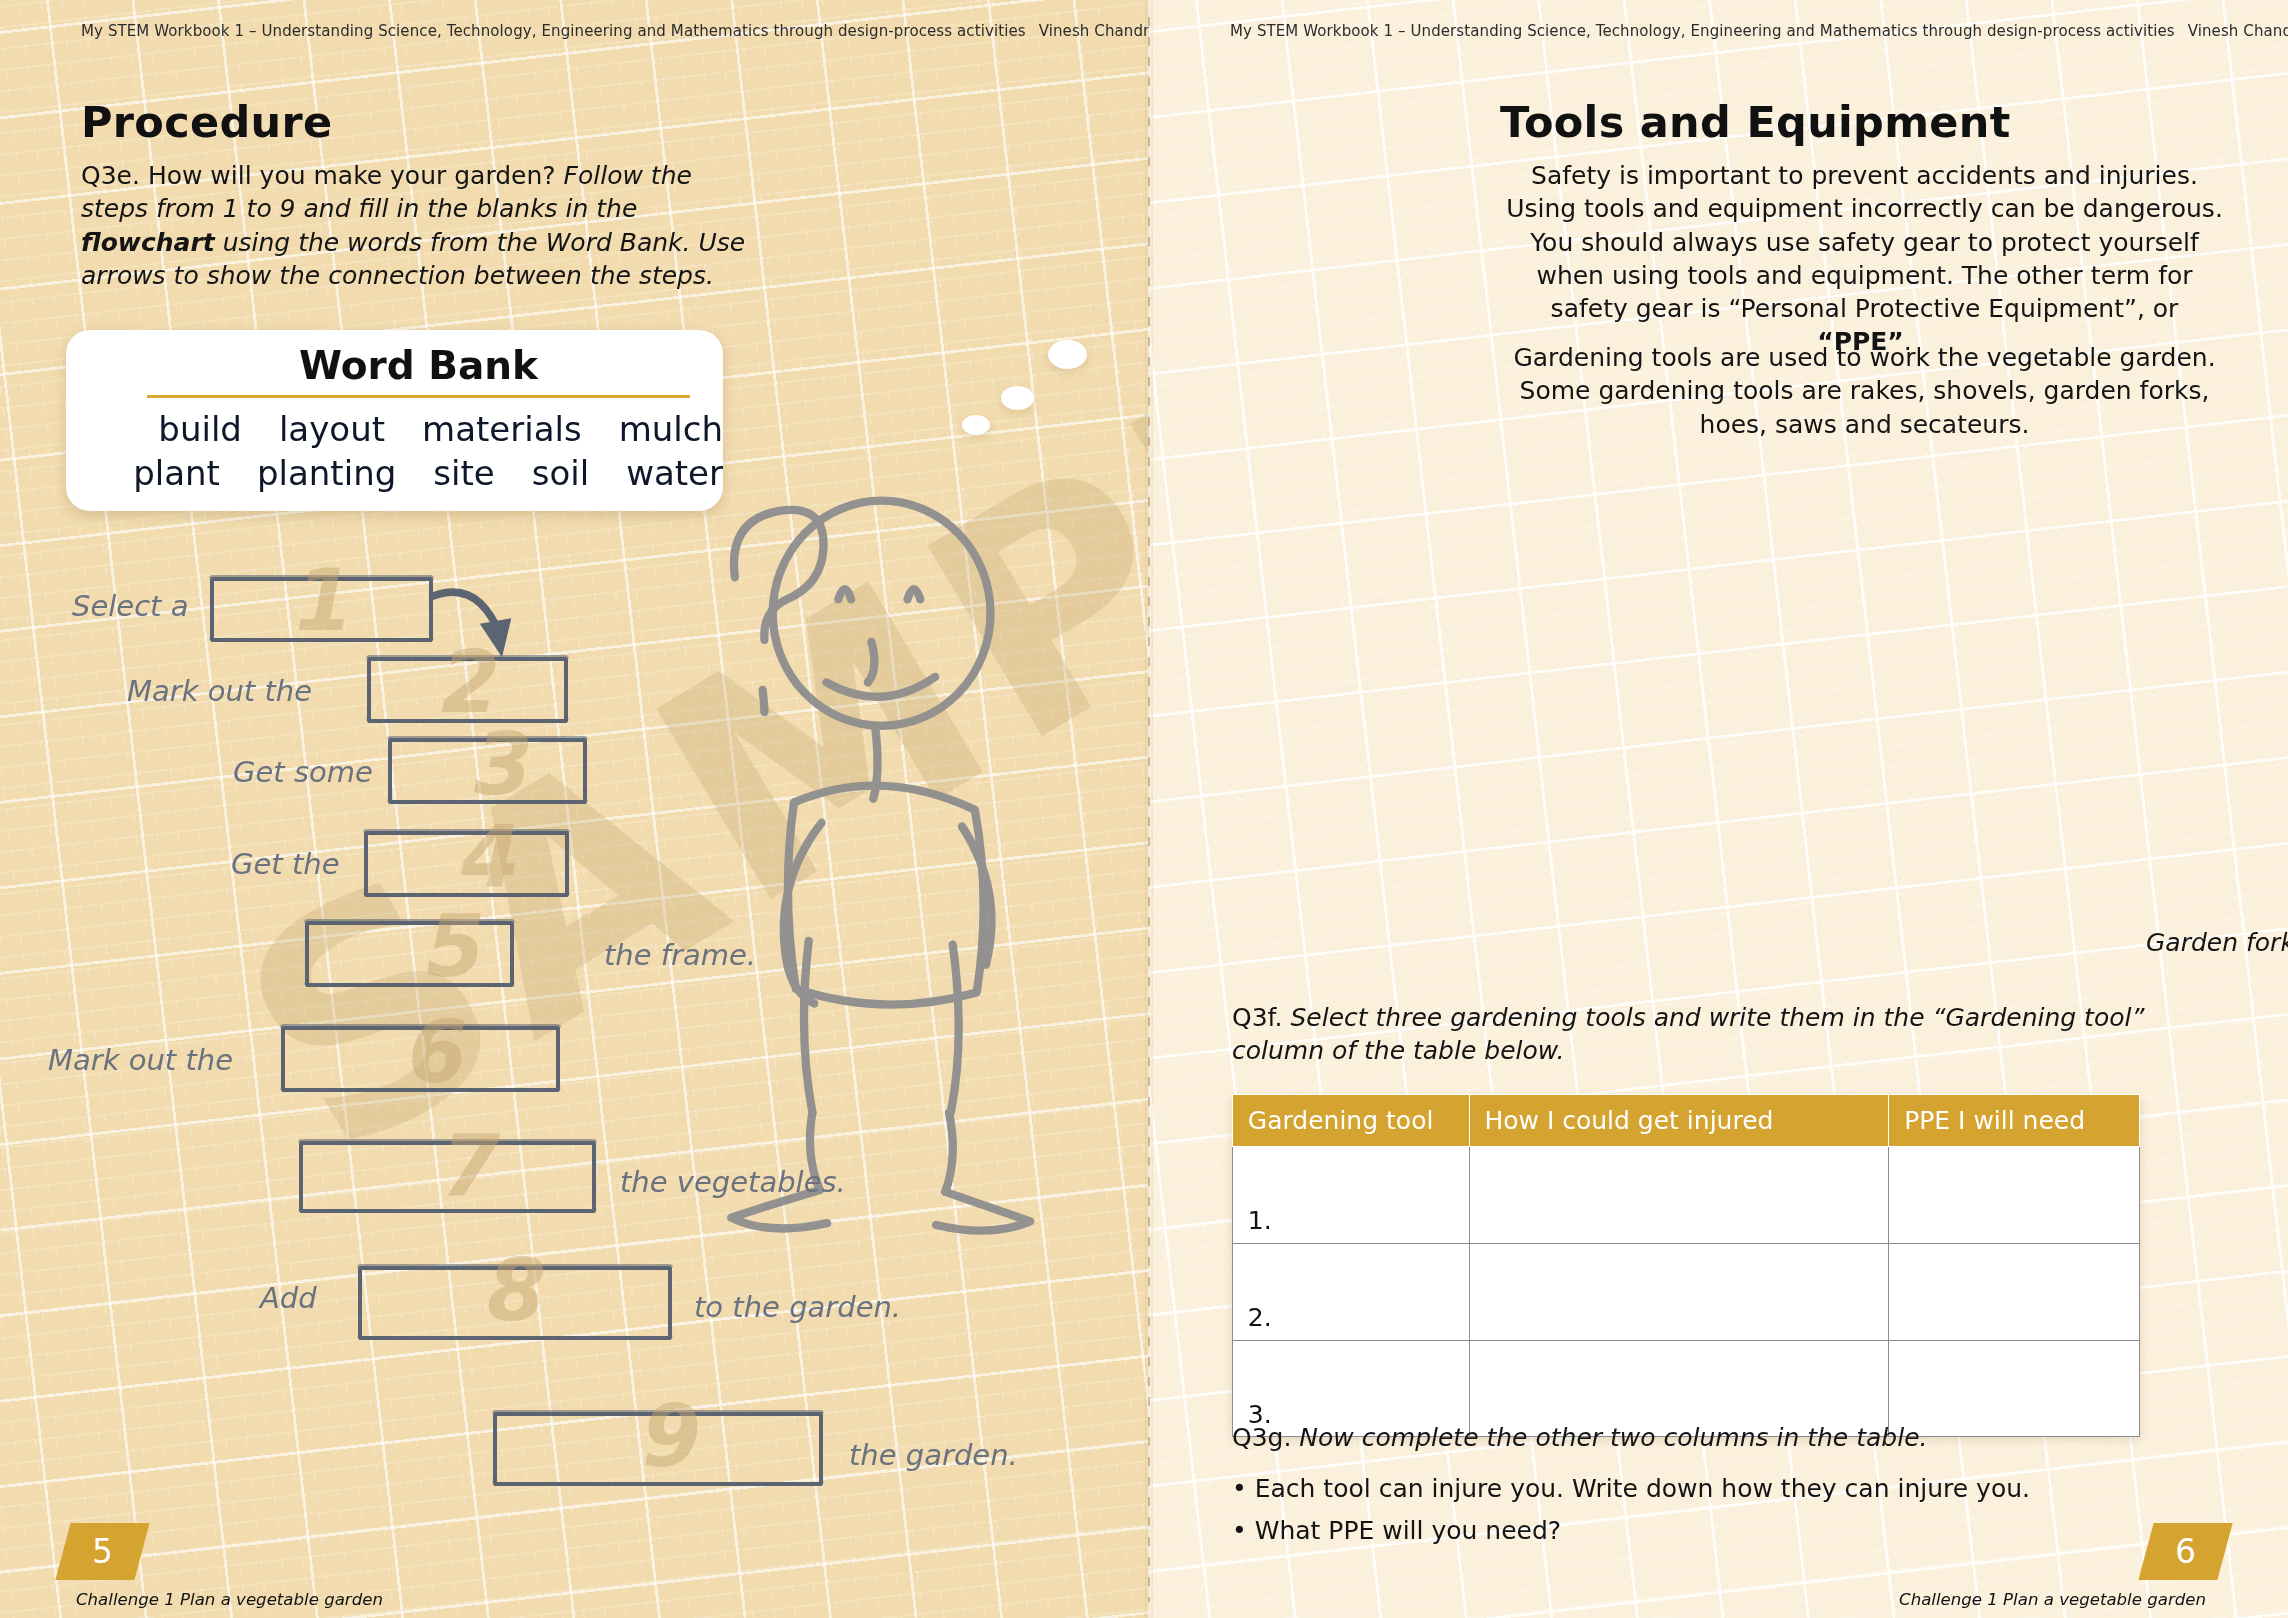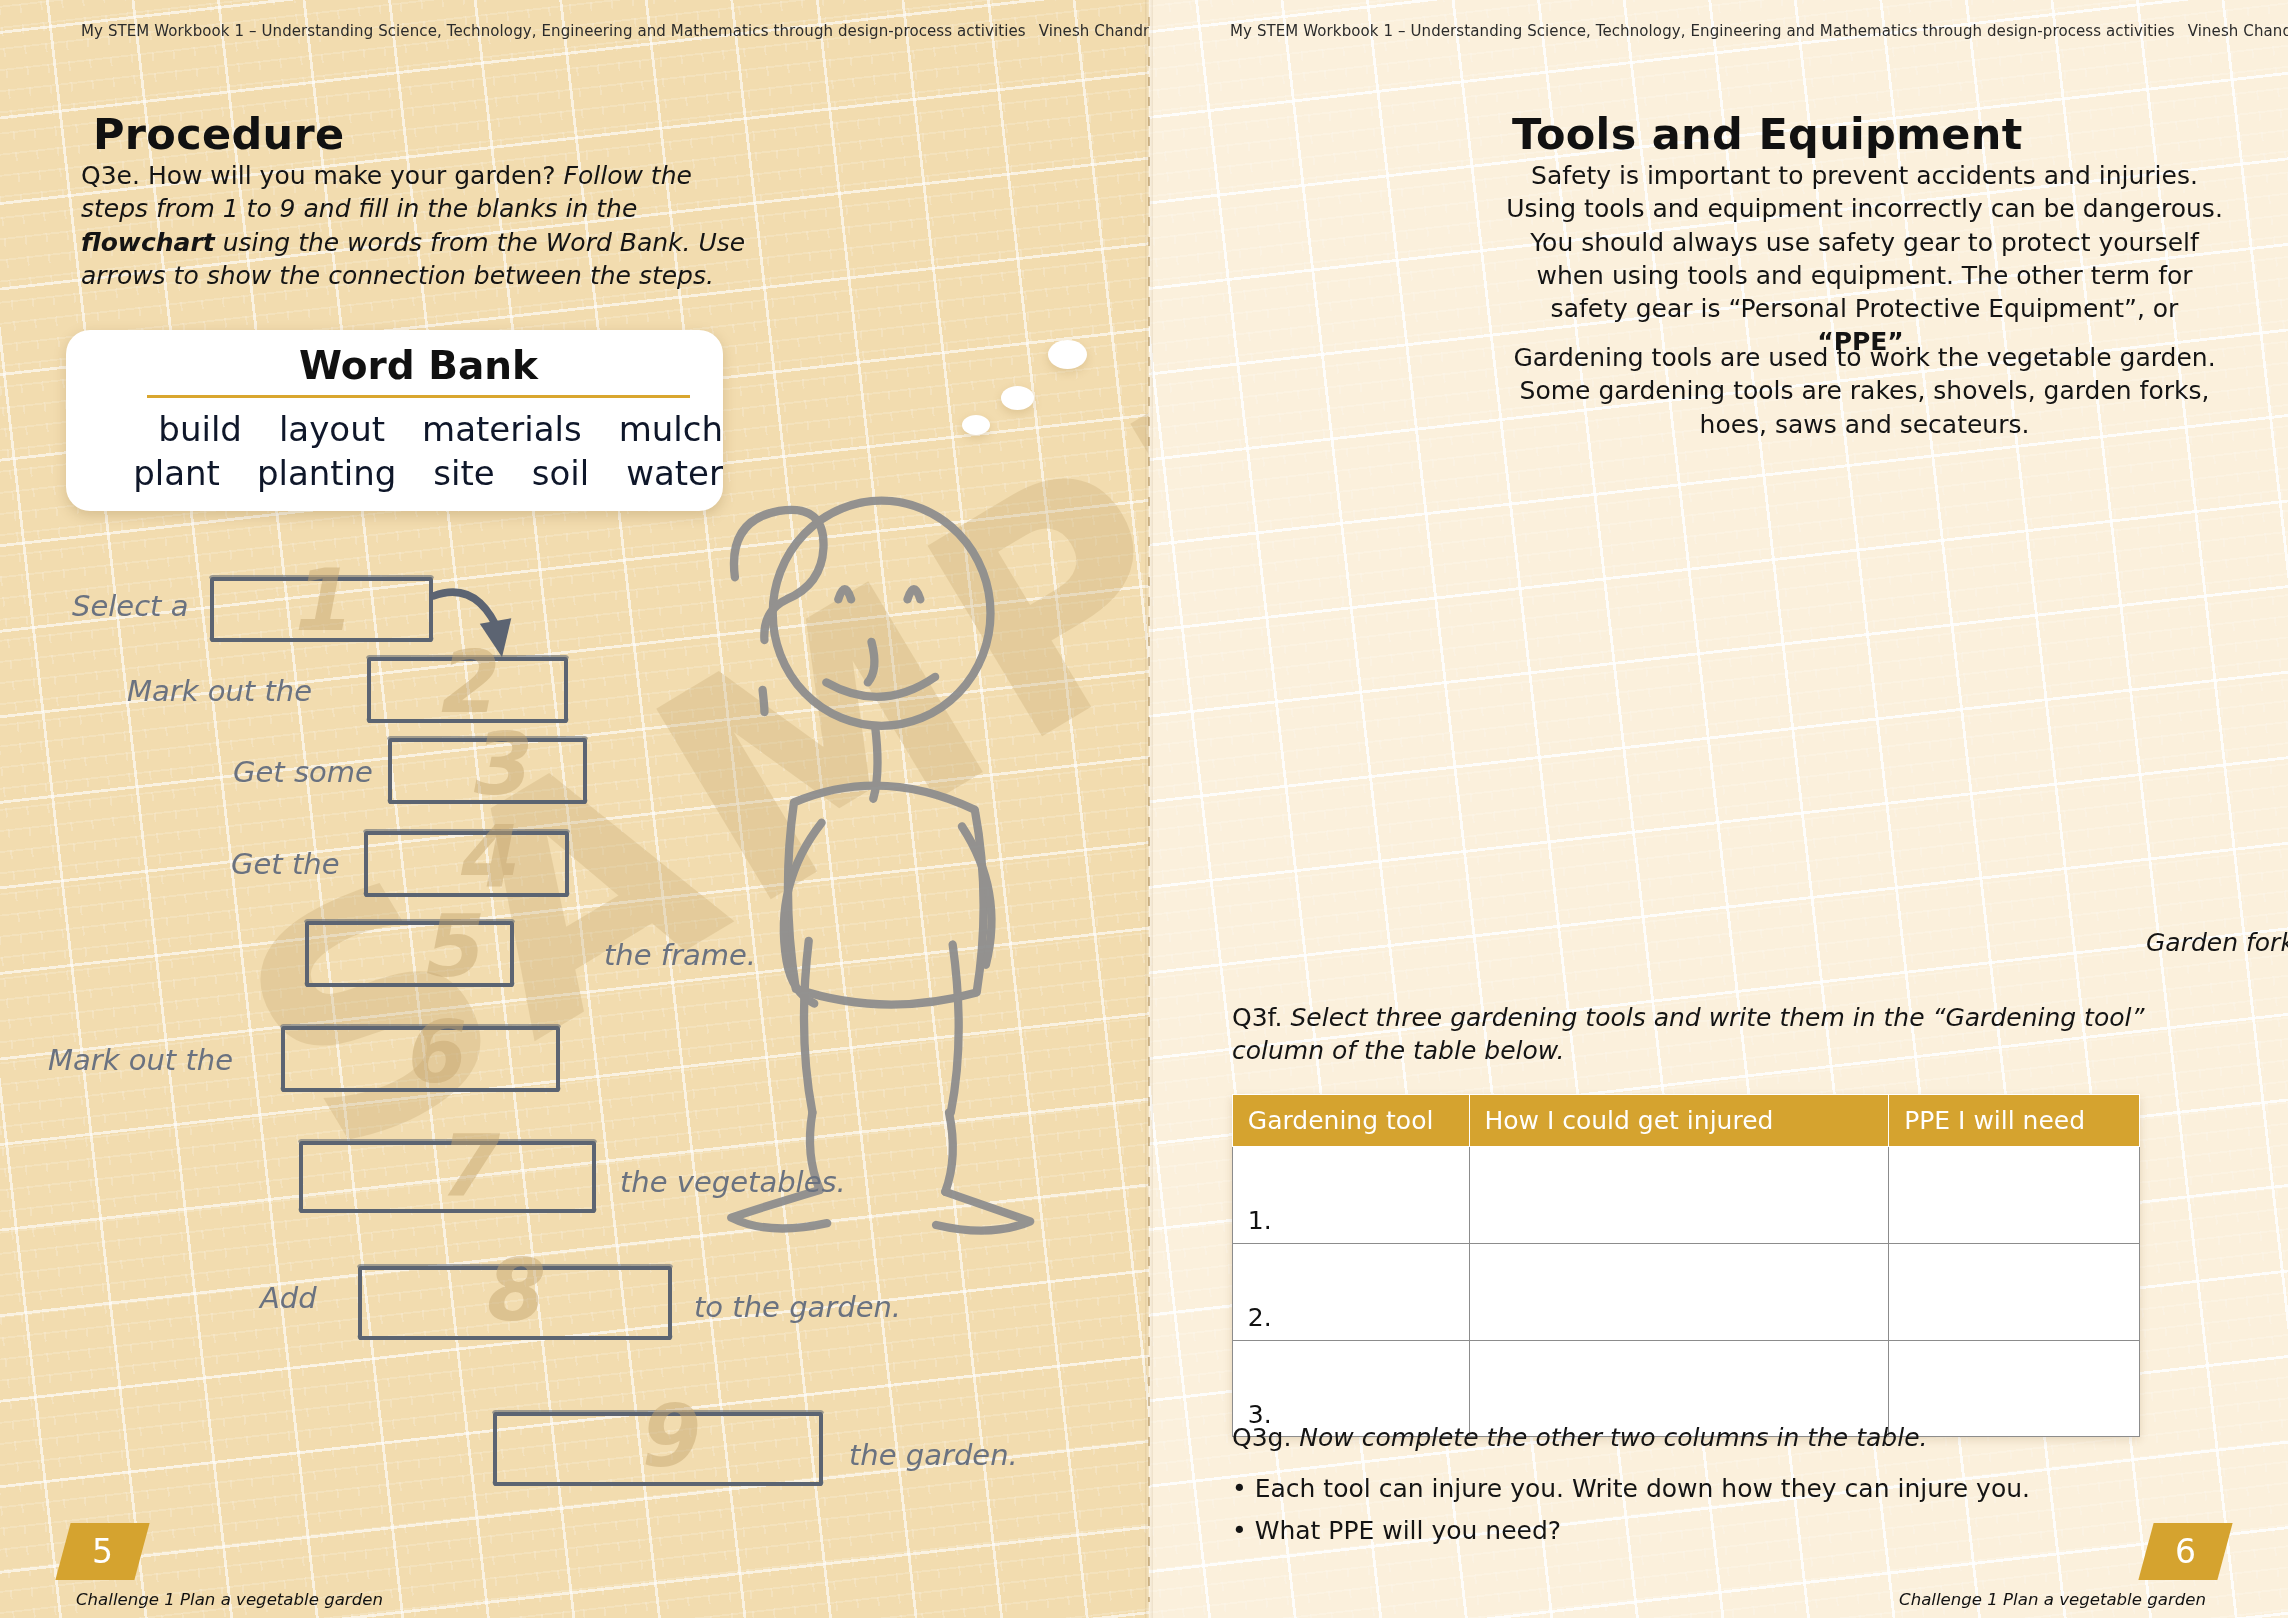--- a/index.html
+++ b/index.html
@@ -50,21 +50,21 @@
   .runhead.l{left:81px;}
   .runhead.r{left:1230px;}
 
   
   .watermark{position:absolute;font-weight:bold;color:rgba(196,166,110,.30);
     font-size:305px;letter-spacing:13px;transform:rotate(-31deg);
     white-space:nowrap;pointer-events:none;user-select:none;}
   .wm-left{left:175px;top:517px;}
 
   
-  h1.sec{position:absolute;margin:12px;font-size:43px;font-weight:bold;color:#111;letter-spacing:0.3px;}
+  h1.sec{position:absolute;margin:0;font-size:43px;font-weight:bold;color:#111;letter-spacing:0.3px;}
   .body{position:absolute;font-size:25px;line-height:1.33;color:#141414;}
   .ital{font-style:italic;}
   .bold{font-weight:bold;}
 
   
   .wordbank{position:absolute;background:#fff;border-radius:24px;
     box-shadow:0 4.6px 13px rgba(120,85,30,.22);}
   .wb-title{text-align:center;font-size:39px;font-weight:bold;color:#111;padding:13px 0 7.4px;}
   .wb-rule{height:2.8px;background:#D9A62E;margin:0 33px 9.2px;}
   .wb-row{display:flex;justify-content:flex-end;gap:37px;font-size:34px;color:#0f172a;padding:1.8px 0;}

